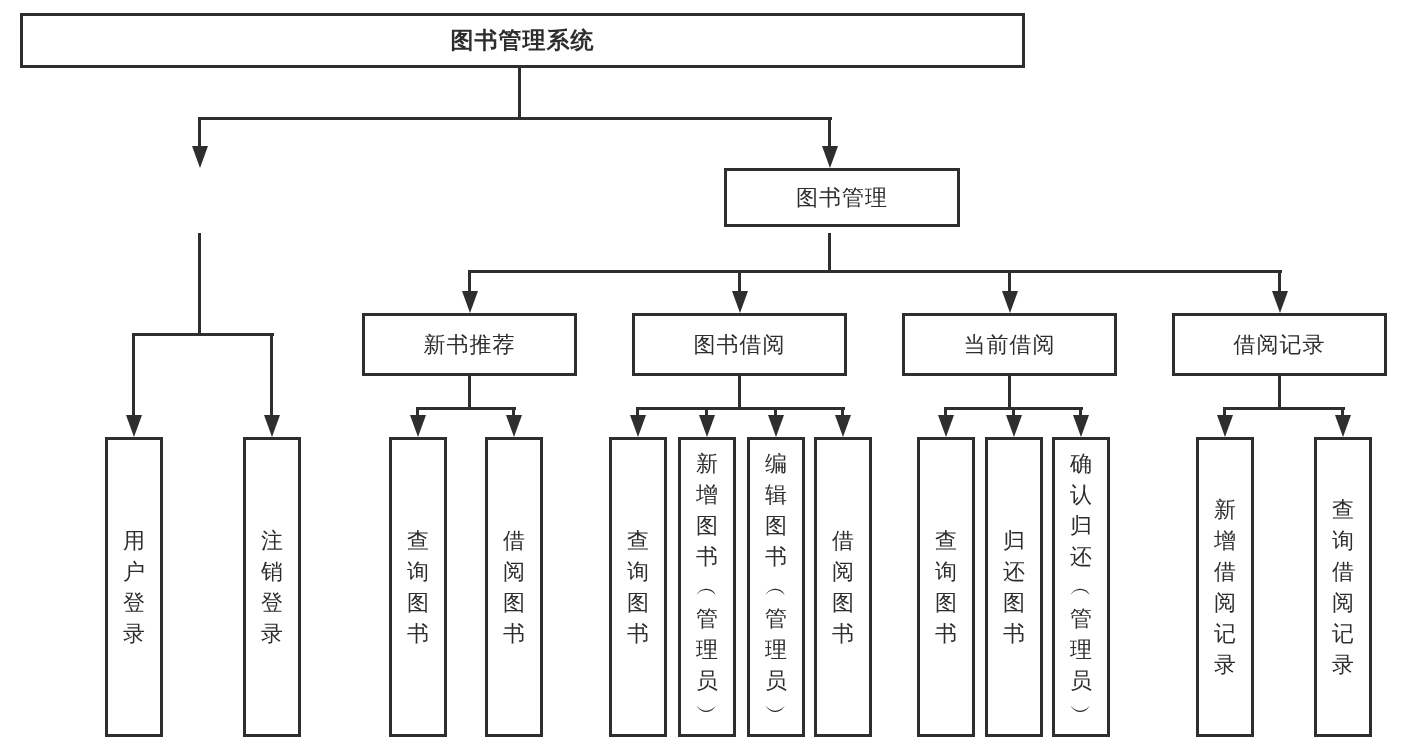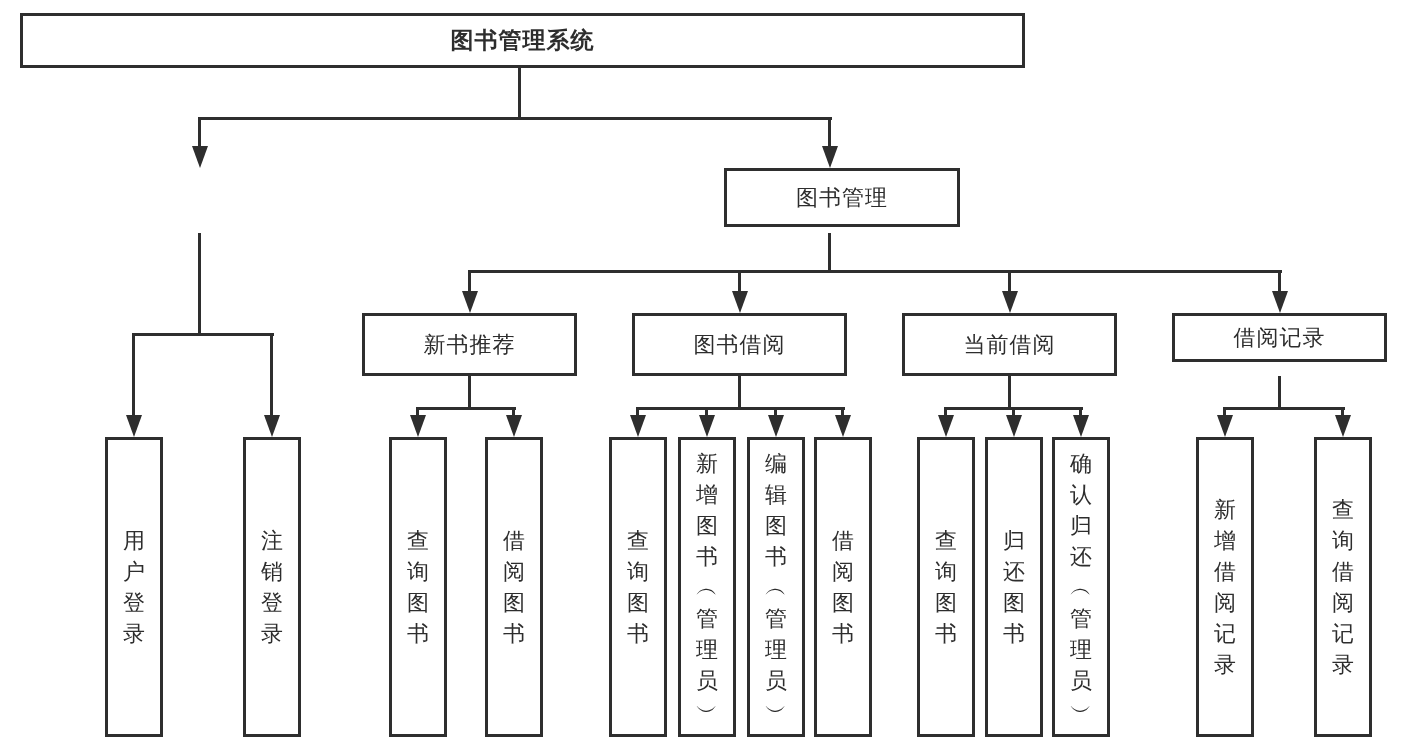--- a/index.html
+++ b/index.html
@@ -97,21 +97,21 @@
 
   <div class="hbox" style="left:362px; top:313px; width:215px; height:63px;">
     <span class="lbl">新书推荐</span>
   </div>
   <div class="hbox" style="left:902px; top:313px; width:215px; height:63px;">
     <span class="lbl">当前借阅</span>
   </div>
   <div class="hbox" style="left:632px; top:313px; width:215px; height:63px;">
     <span class="lbl">图书借阅</span>
   </div>
-  <div class="hbox" style="left:1172px; top:313px; width:215px; height:49px;">
+  <div class="hbox" style="left:1172px; top:313px; width:215px; height:63px;">
     <span class="lbl">借阅记录</span>
   </div>
 
   <div class="line vline" style="left:468px; top:376px; height:34px;"></div>
   <div class="line hline" style="left:416px; top:407px; width:100px;"></div>
   <div class="line vline" style="left:416px; top:407px; height:12px;"></div>
   <div class="arrow" style="left:410px; top:415px;"></div>
   <div class="line vline" style="left:512px; top:407px; height:12px;"></div>
   <div class="arrow" style="left:506px; top:415px;"></div>
 

